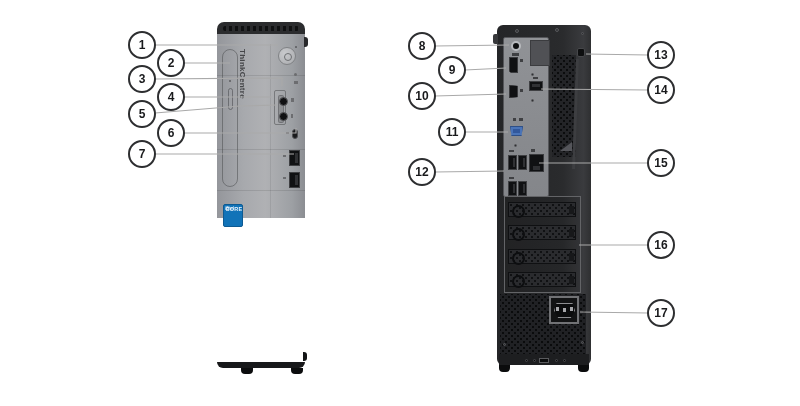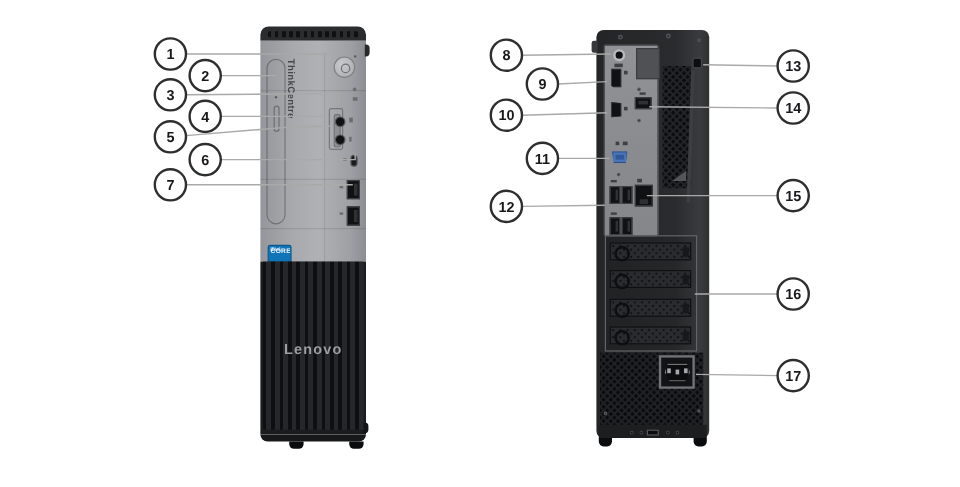--- a/index.html
+++ b/index.html
@@ -150,24 +150,20 @@
 
       <div class="intel-badge">
         <div class="intel-inner">
           <span class="l1">intel</span>
           <span class="l2">CORE</span>
           <span class="l3">i5</span>
         </div>
       </div>
     </div>
 
-    <div class="f-black">
-      <div class="f-ribs"></div>
-      <div class="lenovo">Lenovo</div>
-    </div>
 
     <div class="f-bottom"></div>
     <div class="foot" style="left:24px;top:346px;width:12px;"></div>
     <div class="foot" style="left:74px;top:346px;width:12px;"></div>
     <div class="knob" style="left:87px;top:15px;width:4px;height:10px;border-radius:0 3px 3px 0;"></div>
     <div class="knob" style="left:86px;top:330px;width:4px;height:9px;border-radius:0 3px 3px 0;background:#131415;"></div>
   </div>
 
   <div class="r-tower">
     <div class="screw" style="left:18px;top:4px;width:4px;height:4px;"></div>

